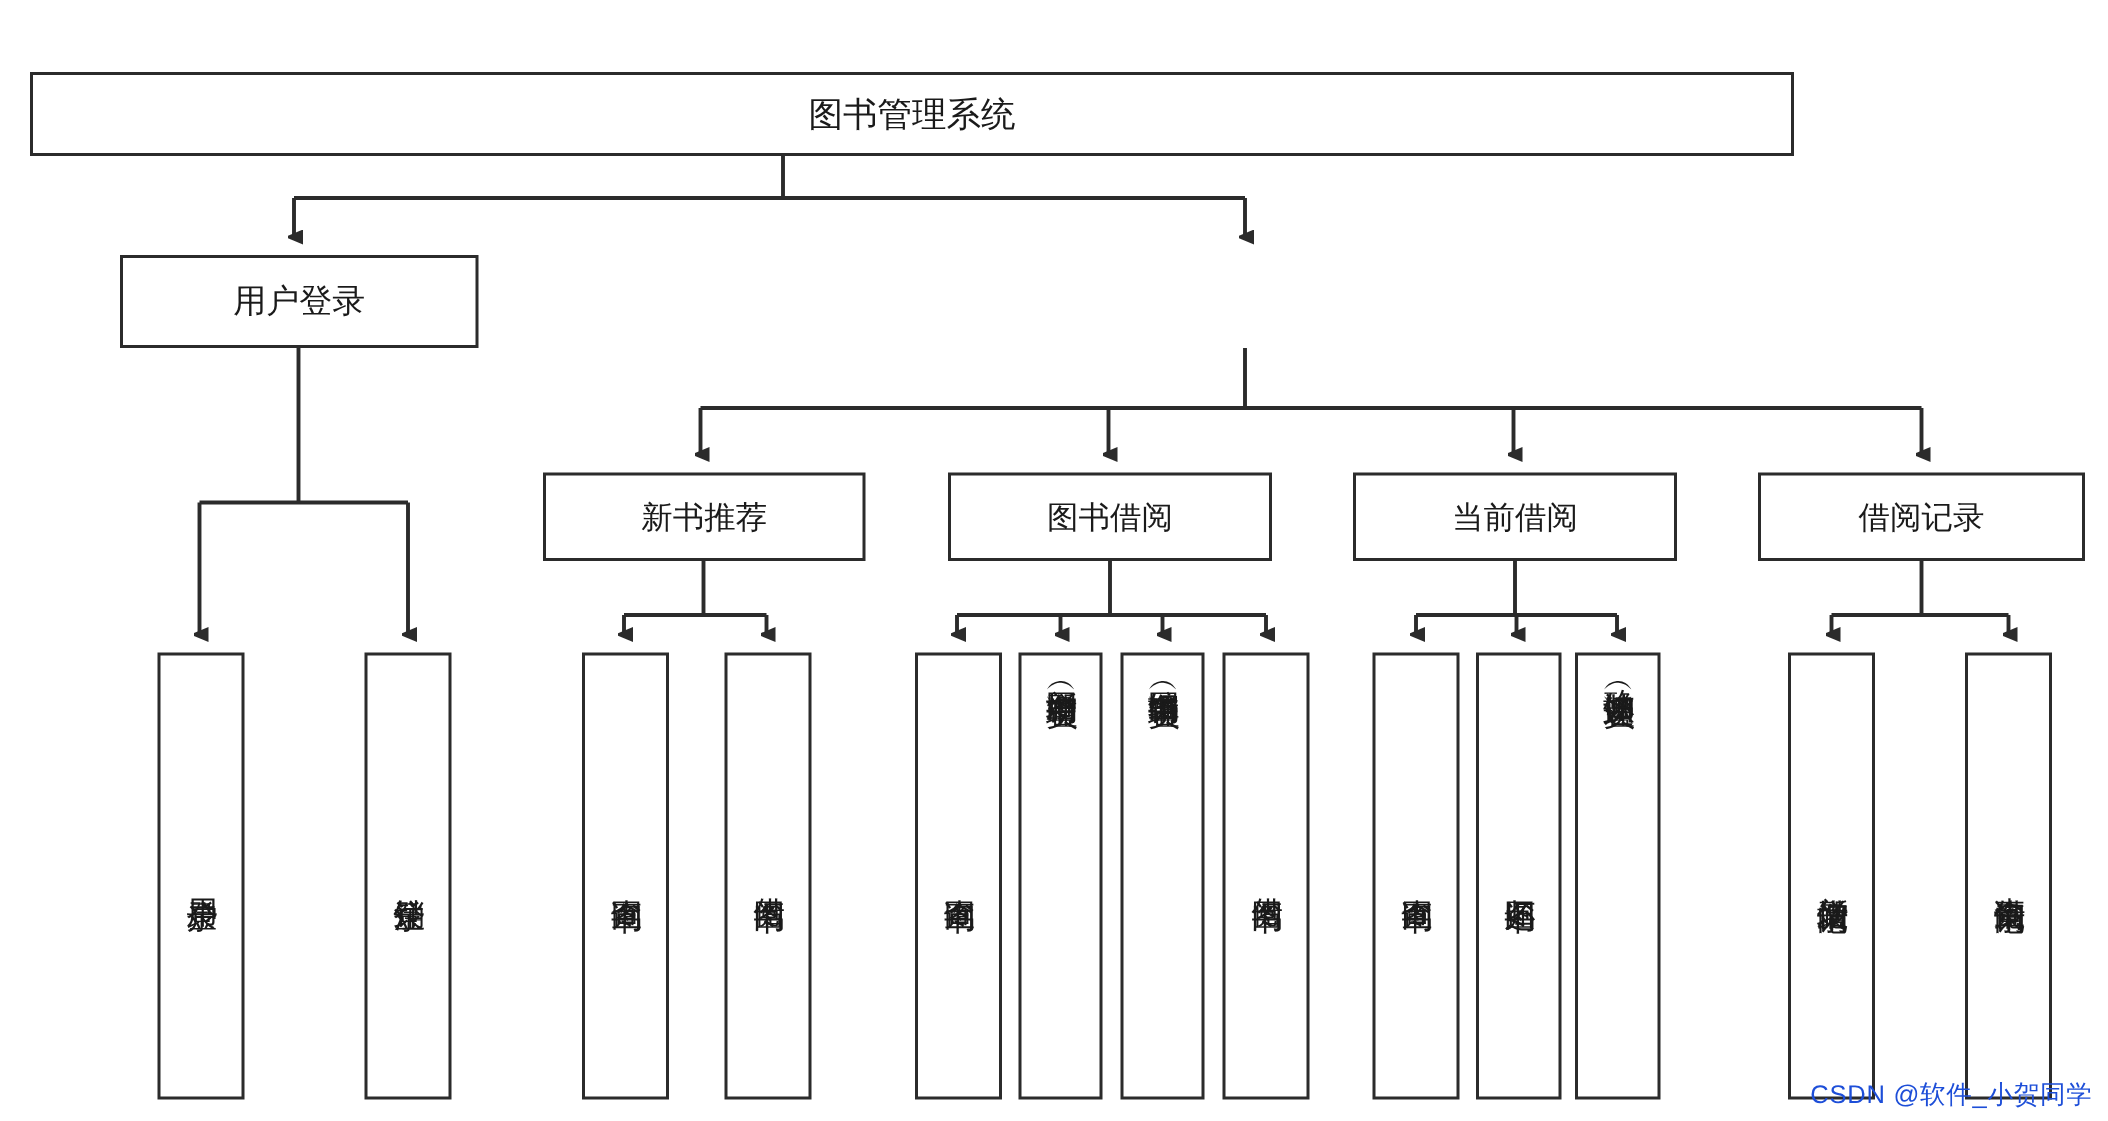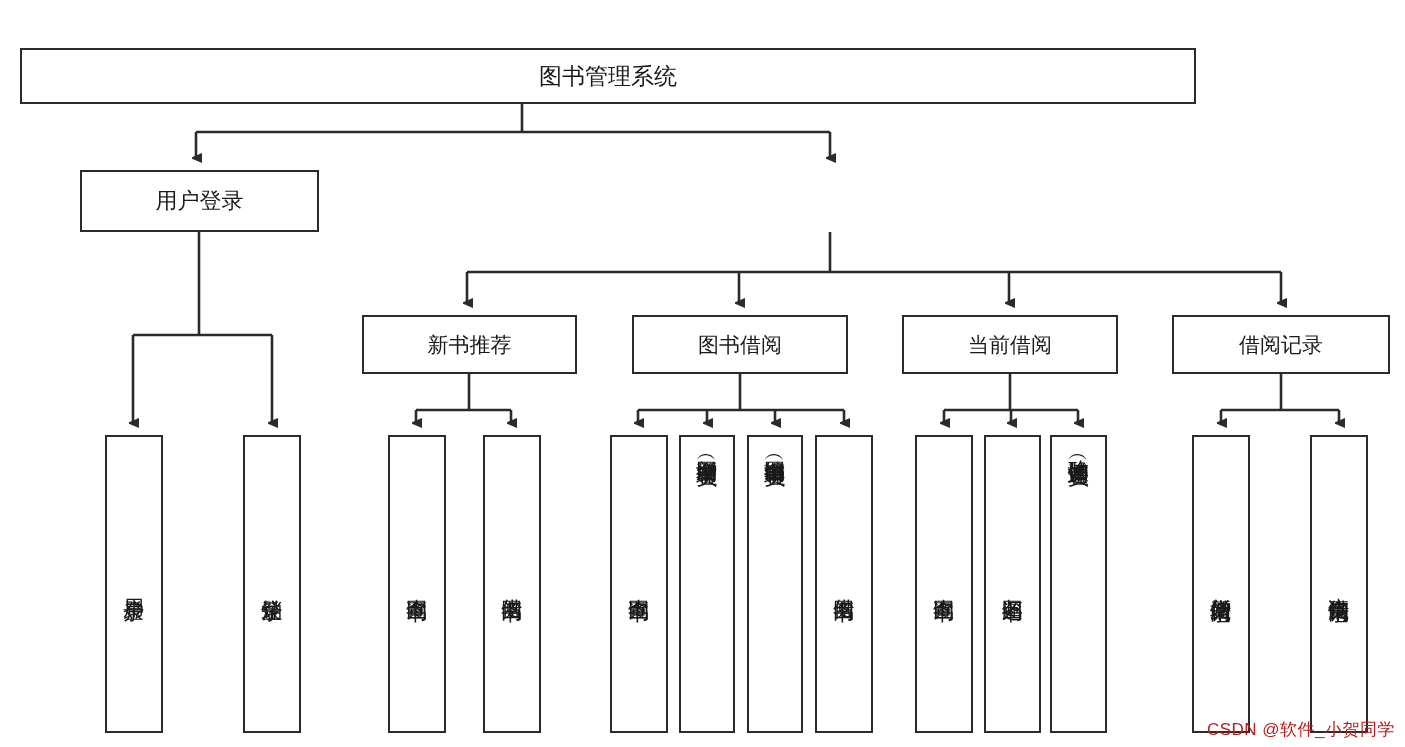--- a/index.html
+++ b/index.html
@@ -44,21 +44,21 @@
     color:#1a1a1a;
   }
   .leaf.center-text{align-items:center;}
   .leaf.top-text{align-items:flex-start;}
   .leaf.top-text .vtext{padding-top:6px;}
 
   .watermark{
     position:absolute;
     right:10px;bottom:6px;
     font-size:17px;
-    color:#b91c1c;
+    color:#1d4ed8;
     letter-spacing:.5px;
     white-space:nowrap;
   }
   svg.edges{position:absolute;left:0;top:0;width:1405px;height:747px;pointer-events:none;}
 </style>
 </head>
 <body>
 
 <div id="diagram">
 

